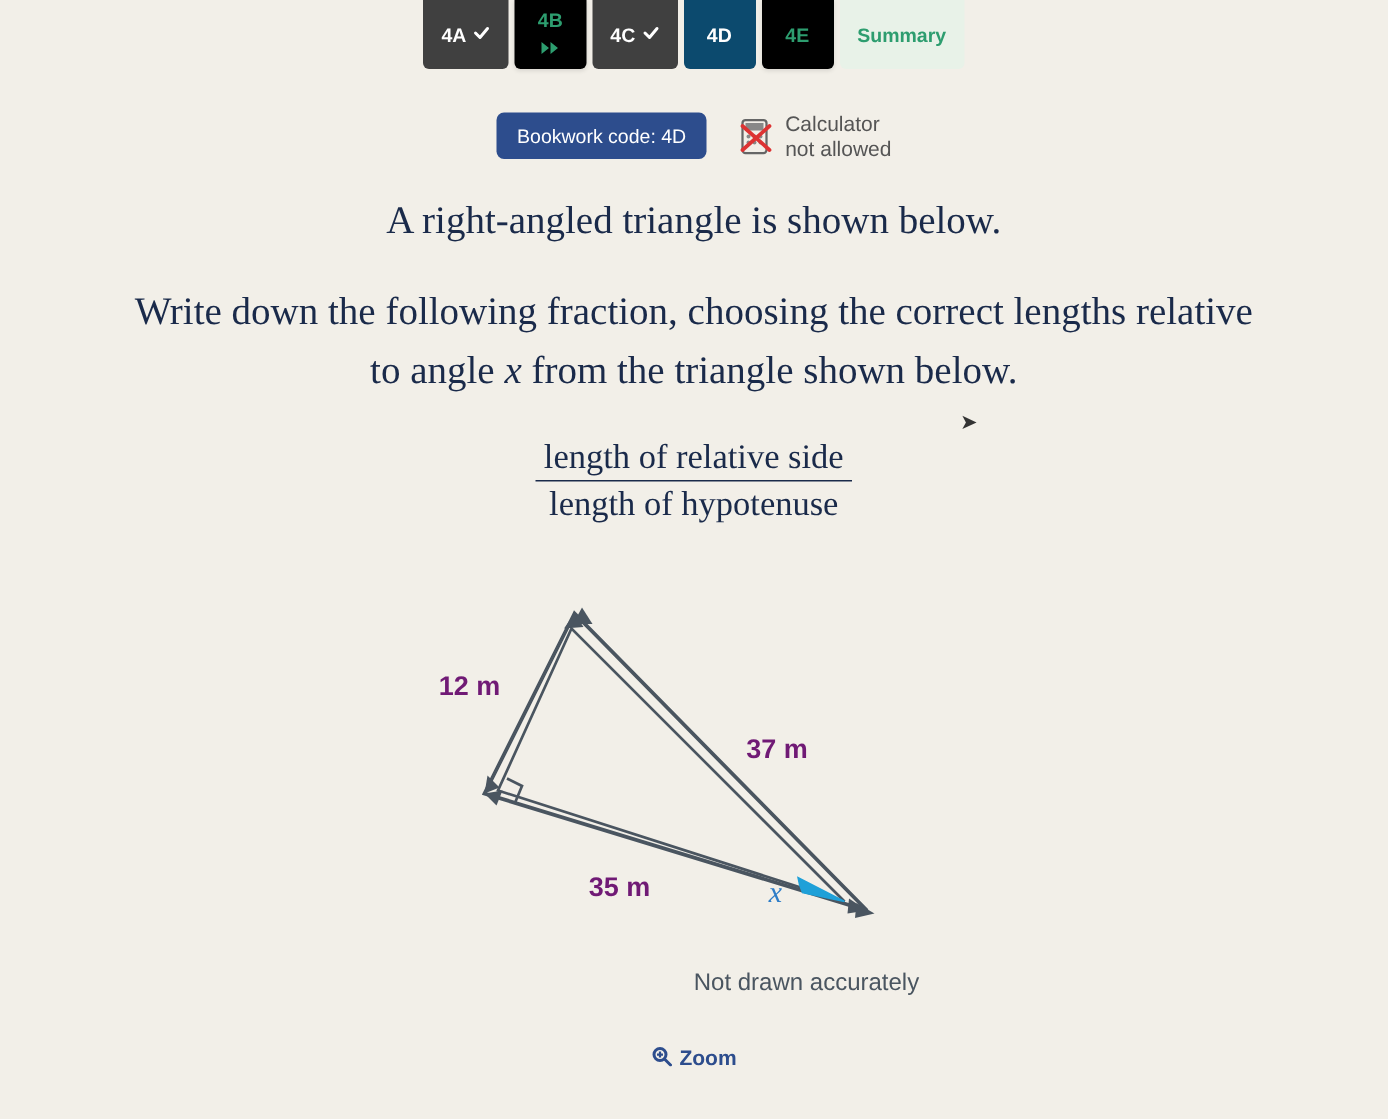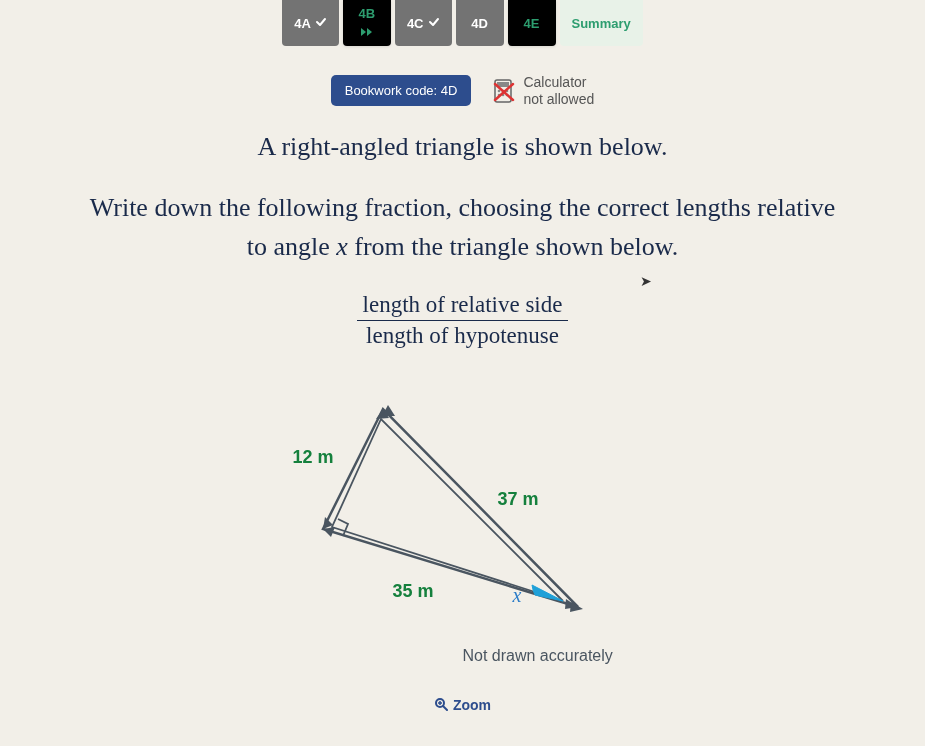--- a/index.html
+++ b/index.html
@@ -23,23 +23,23 @@
   .tab {
     padding: 6px 12px;
     border-radius: 0 0 4px 4px;
     display: flex;
     align-items: center;
     gap: 4px;
     cursor: pointer;
     min-width: 48px;
     justify-content: center;
   }
-  .tab.green { background: #737373; color: #fff; text-align: right; }
+  .tab.green { background: #404040; color: #fff; text-align: right; }
   .tab.white { background: #000000; color: #2d9d6f; box-shadow: 0 1px 3px rgba(0,0,0,.1); flex-direction: column;}
-  .tab.blue  { background: #737373; color: #fff; }
+  .tab.blue  { background: #0c4a6e; color: #fff; }
   .tab.summary { color: #2d9d6f; background: #e8f2e8; }
   .check-icon, .ff-icon {
     display: inline-block;
   }
   .header-row {
     display: flex;
     justify-content: center;
     align-items: center;
     gap: 20px;
     margin-top: 28px;
@@ -97,21 +97,21 @@
     position: relative;
     width: 400px;
     height: 300px;
     margin: 40px auto 0 auto;
   }
   .side-label {
     position: absolute;
     font-family: Arial, Helvetica, sans-serif;
     font-size: 18px;
     font-weight: 600;
-    color: #15803d;
+    color: #701a75;
   }
   .x-label {
     position: absolute;
     font-family: Georgia, serif;
     font-style: italic;
     font-size: 20px;
     color: #2d7dc8;
     font-weight: 500;
   }
   .accuracy-note {

